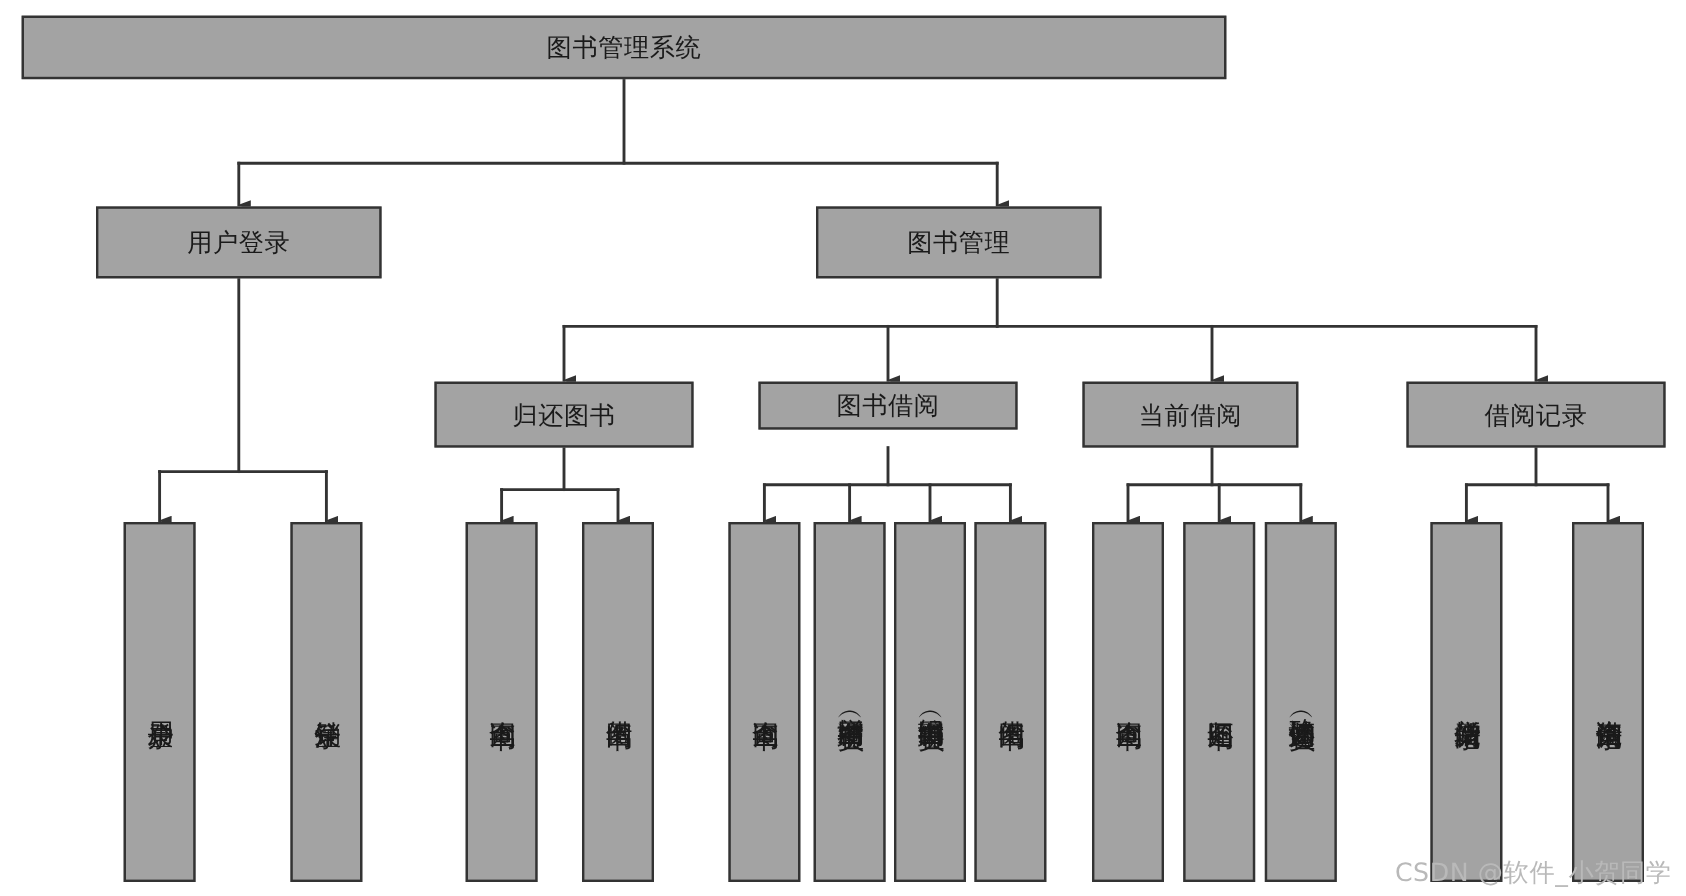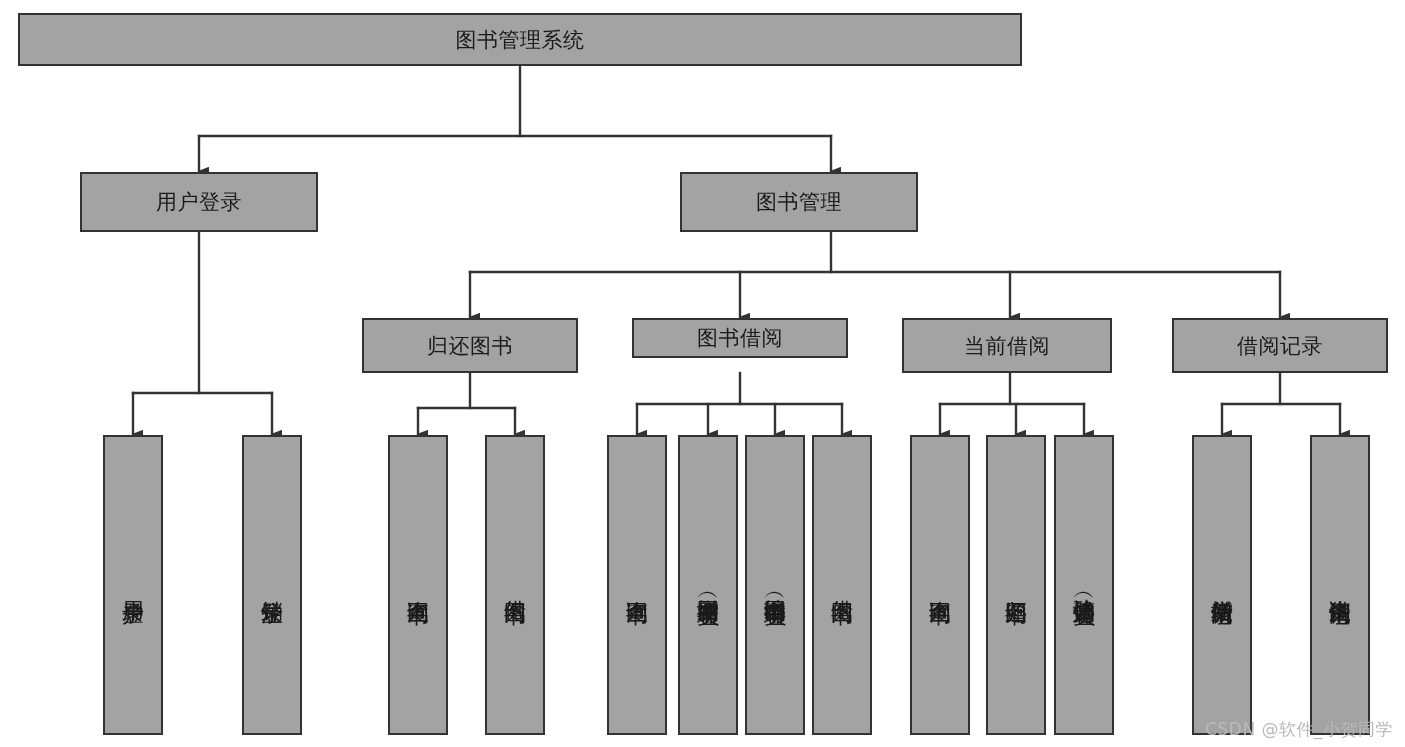--- a/index.html
+++ b/index.html
@@ -53,21 +53,21 @@
   .node.vert .vlabel {
     writing-mode: vertical-rl;
     text-orientation: upright;
     display: block;
     white-space: nowrap;
   }
   #watermark {
     position: absolute;
     right: 12px;
     bottom: 6px;
-    font-size: 17px;
+    font-size: 21px;
     color: #b9b9b9;
     white-space: nowrap;
     letter-spacing: 0.5px;
   }
 </style>
 </head>
 <body>
 
 <div id="diagram-root">
 
@@ -123,21 +123,21 @@
       </div>
       <div class="node horiz" style="left: 680px; top: 172px; width: 238px; height: 60px;">
         <span class="hlabel">图书管理</span>
       </div>
       <div class="node horiz" style="left: 362px; top: 318px; width: 216px; height: 55px;">
         <span class="hlabel">归还图书</span>
       </div>
       <div class="node horiz" style="left: 632px; top: 318px; width: 216px; height: 40px;">
         <span class="hlabel">图书借阅</span>
       </div>
-      <div class="node horiz" style="left: 902px; top: 318px; width: 210px; height: 55px; text-align: center;">
+      <div class="node horiz" style="left: 902px; top: 318px; width: 180px; height: 55px; text-align: center;">
         <span class="hlabel">当前借阅</span>
       </div>
       <div class="node horiz" style="left: 1172px; top: 318px; width: 216px; height: 55px; text-align: center;">
         <span class="hlabel">借阅记录</span>
       </div>
       <div class="node vert" style="left: 103px; top: 435px; width: 60px; height: 300px;">
         <span class="vlabel">用户登录</span>
       </div>
       <div class="node vert" style="left: 242px; top: 435px; width: 60px; height: 300px;">
         <span class="vlabel">注销登录</span>

